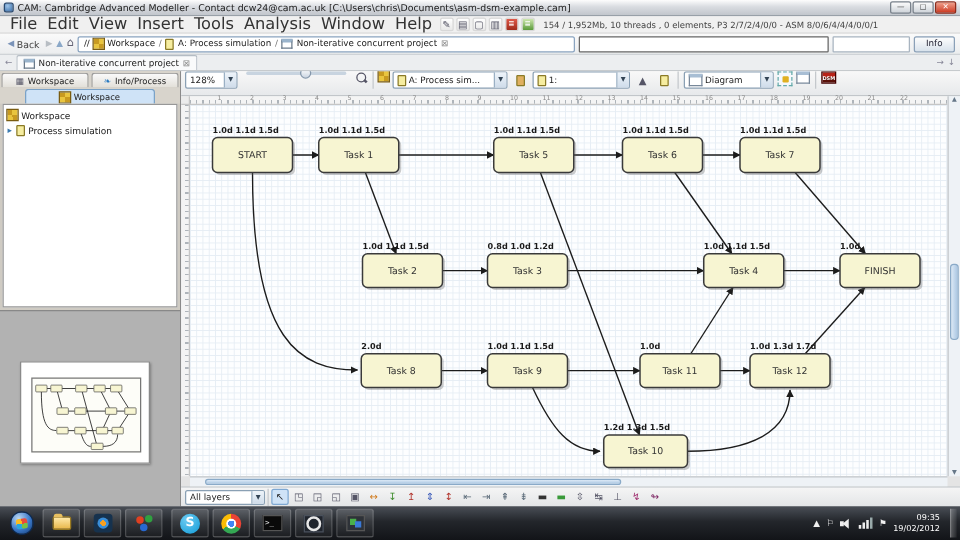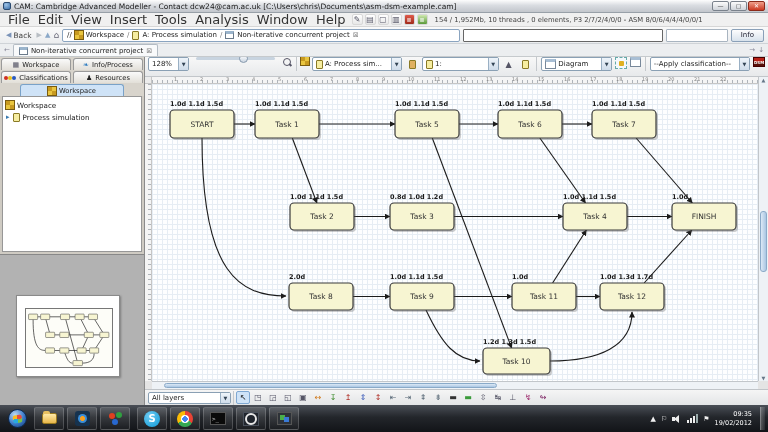--- a/index.html
+++ b/index.html
@@ -209,34 +209,20 @@
 
     <div id="sidebar">
       <div class="exp-tabs">
         <span class="exp-tab">
           <span class="t-ico" style="color:#556">▦</span>
           <span>Workspace</span>
         </span>
         <span class="exp-tab">
           <span class="t-ico" style="color:#2a7ac0">❧</span>
           <span>Info/Process</span>
-        </span>
-      </div>
-      <div class="exp-tabs">
-        <span class="exp-tab">
-          <span class="dots">
-            <i class="dot" style="background:#d03020"></i>
-              <i class="dot" style="background:#e8c020"></i>
-              <i class="dot" style="background:#2858c0"></i>
-          </span>
-          <span>Classifications</span>
-        </span>
-        <span class="exp-tab">
-          <span class="t-ico" style="color:#222">♟</span>
-          <span>Resources</span>
         </span>
       </div>
       <div class="exp-tabs">
         <span class="exp-tab sel" style="flex:0 0 72%;margin:0 auto">
           <span class="grid-ico"></span>
           <span>Workspace</span>
         </span>
       </div>
       <div class="tree">
         <div class="tree-item">
@@ -330,24 +316,20 @@
         <span class="dd" style="width:72px">
           <span class="dd-label" style="flex:1">
               <span class="win-ico"></span>
               <span>Diagram</span>
             </span>
           <span class="dd-arrow">▼</span>
         </span>
         <span class="sel-ico"></span>
         <span class="win-ico"></span>
         <span class="tb-sep"></span>
-        <span class="dd" style="width:102px">
-          <span class="dd-label" style="flex:1">--Apply classification--</span>
-          <span class="dd-arrow">▼</span>
-        </span>
         <span class="matrix-ico">DSM</span>
       </div>
 
       <div class="canvas-wrap">
         <div class="ruler-corner"></div>
         <div class="ruler-top" id="ruler-top">
             <span class="ruler-num" style="left: 22px;">1</span>
             <span class="ruler-num" style="left: 48px;">2</span>
             <span class="ruler-num" style="left: 74px;">3</span>
             <span class="ruler-num" style="left: 100px;">4</span>
@@ -459,21 +441,21 @@
           <span class="vs-arr" style="top:0">▲</span>
           <div class="vthumb"></div>
           <span class="vs-arr" style="bottom:0">▼</span>
         </div>
         <div class="hscroll">
           <div class="hthumb"></div>
         </div>
       </div>
 
       <div class="btoolbar">
-        <span class="dd" style="width:83px;height:12px">
+        <span class="dd" style="width:64px;height:12px">
           <span class="dd-label" style="flex:1">All layers</span>
           <span class="dd-arrow">▼</span>
         </span>
         <span class="tb-sep"></span>
         <span id="tool-strip" style="display:flex;gap:1px">
             <span class="tool sel" style="color: rgb(34, 34, 34);">↖</span>
             <span class="tool" style="color: rgb(85, 85, 102);">◳</span>
             <span class="tool" style="color: rgb(85, 85, 102);">◲</span>
             <span class="tool" style="color: rgb(85, 85, 102);">◱</span>
             <span class="tool" style="color: rgb(85, 85, 102);">▣</span>

